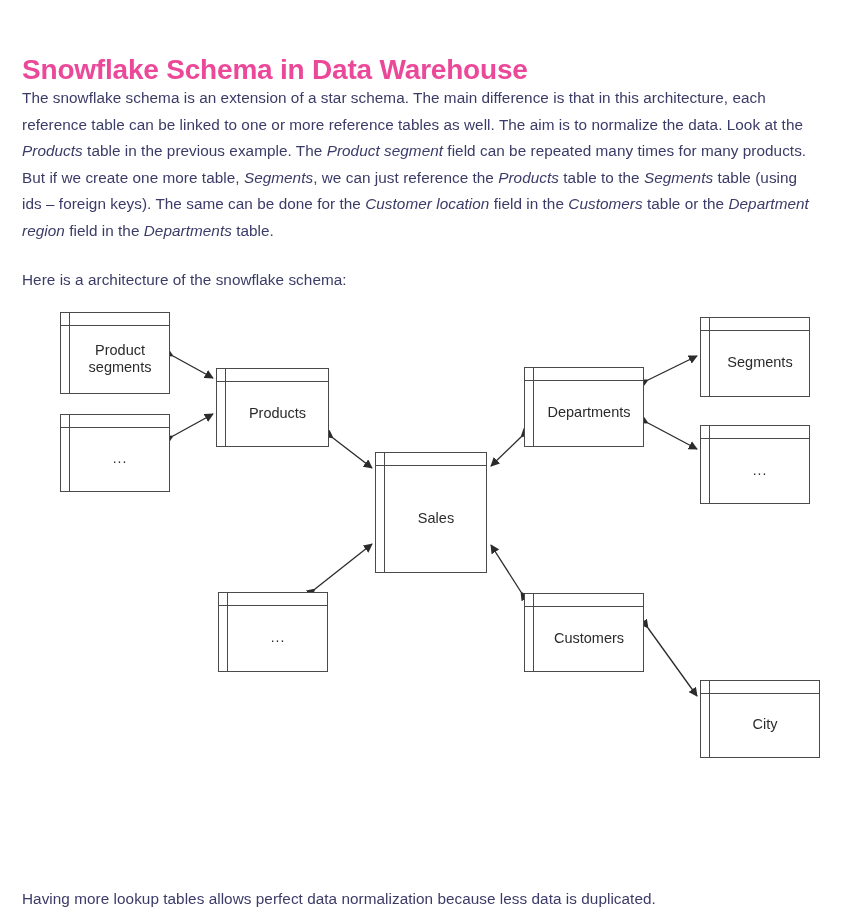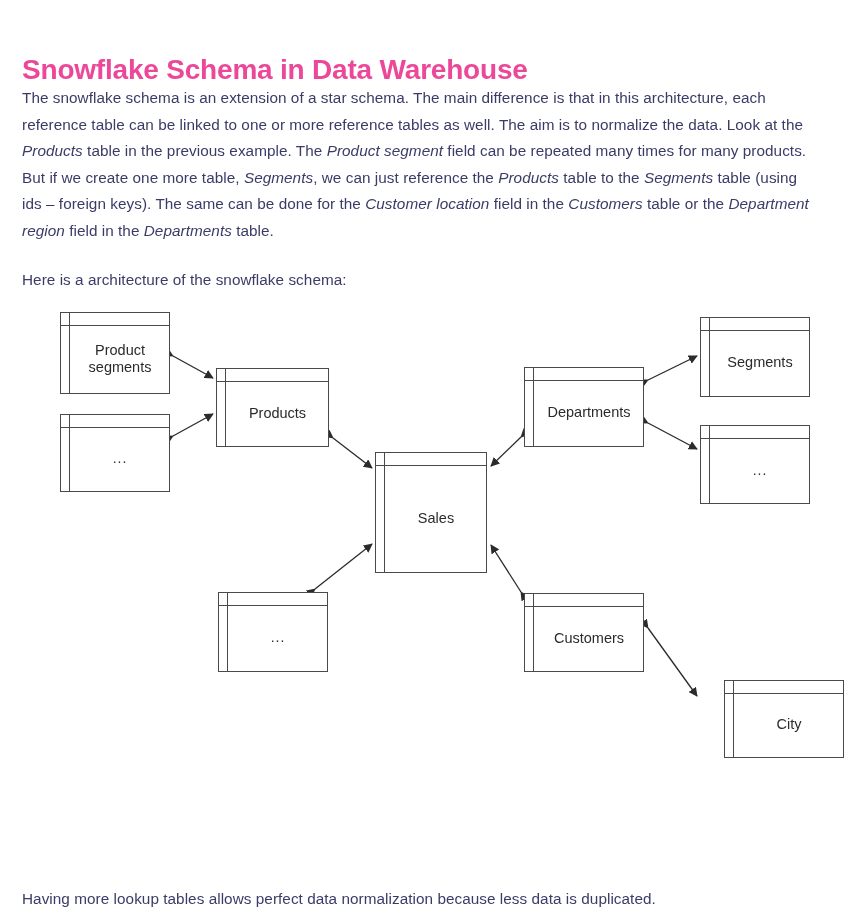--- a/index.html
+++ b/index.html
@@ -177,21 +177,21 @@
         <div class="node ellipsis" style="left: 684px; top: 129px; width: 110px; height: 79px;">
           <div class="col-rule"></div>
           <div class="row-rule"></div>
           <div class="node-label">...</div>
         </div>
         <div class="node" style="left: 508px; top: 297px; width: 120px; height: 79px;">
           <div class="col-rule"></div>
           <div class="row-rule"></div>
           <div class="node-label">Customers</div>
         </div>
-        <div class="node" style="left: 684px; top: 384px; width: 120px; height: 78px; margin-left: 24px;">
+        <div class="node" style="left: 684px; top: 384px; width: 120px; height: 78px;">
           <div class="col-rule"></div>
           <div class="row-rule"></div>
           <div class="node-label">City</div>
         </div>
       </div>
   </div>
 
 
   <p class="para" id="para-final">Having more lookup tables allows perfect data normalization because less data is duplicated.</p>
 

